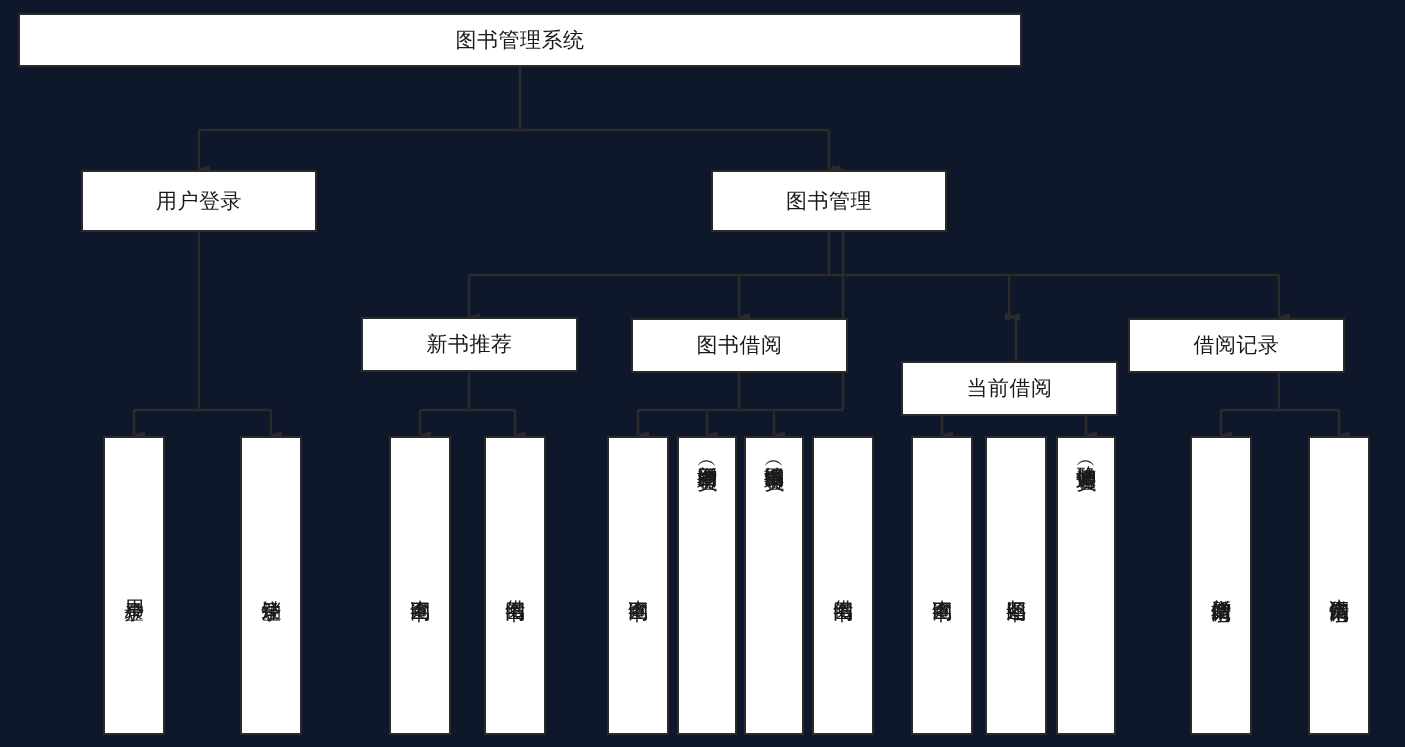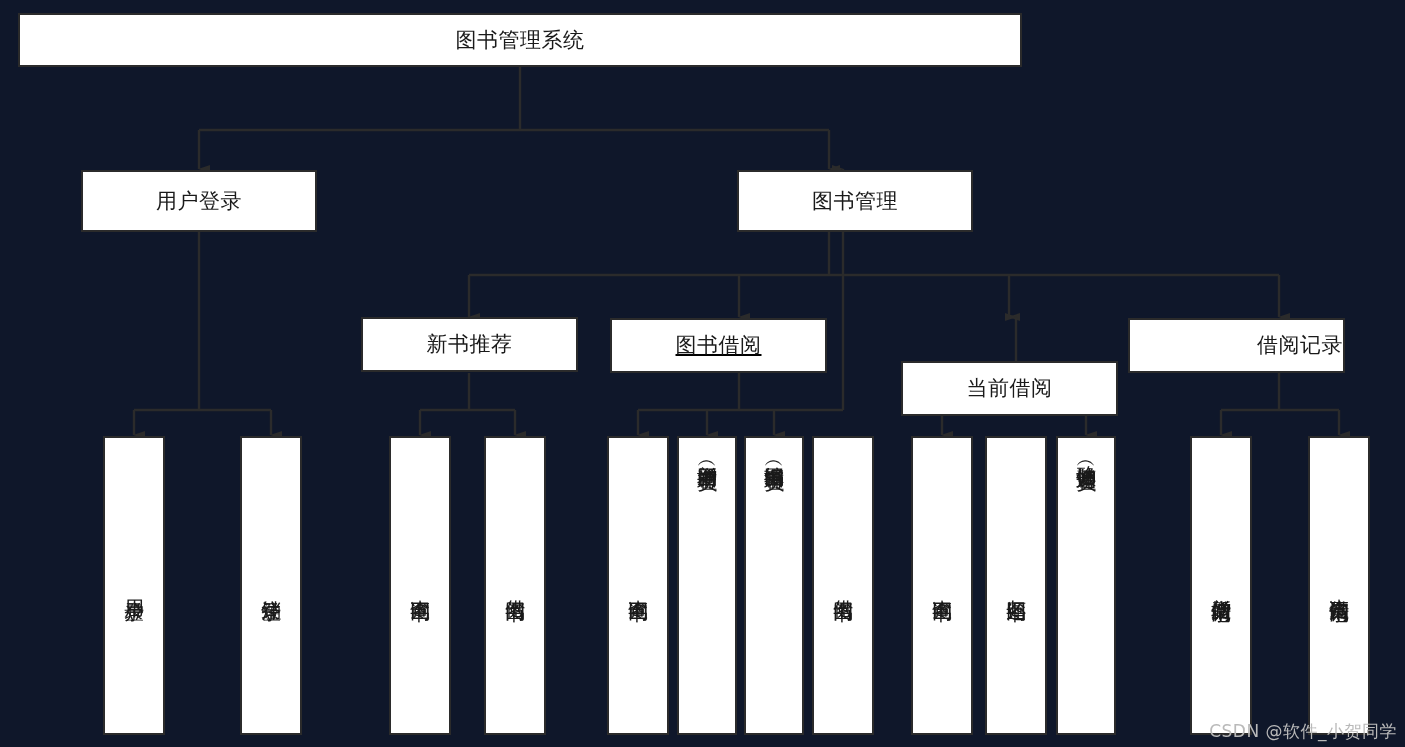--- a/index.html
+++ b/index.html
@@ -121,35 +121,35 @@
   </svg>
 
   <div class="node-box" id="node-root" style="left: 18px; top: 13px; width: 1004px; height: 54px;">
     <span class="node-label-h">图书管理系统</span>
   </div>
 
   <div id="level2-layer">
       <div class="node-box" style="left: 81px; top: 170px; width: 236px; height: 62px;">
         <span class="node-label-h">用户登录</span>
       </div>
-      <div class="node-box" style="left: 711px; top: 170px; width: 236px; height: 62px; margin-left: 26px;">
+      <div class="node-box" style="left: 711px; top: 170px; width: 236px; height: 62px;">
         <span class="node-label-h">图书管理</span>
       </div>
     </div>
   <div id="level3-layer">
       <div class="node-box" style="left: 361px; top: 317px; width: 217px; height: 55px;">
         <span class="node-label-h">新书推荐</span>
       </div>
-      <div class="node-box" style="left: 610px; top: 318px; width: 217px; height: 55px; text-decoration: underline;">
+      <div class="node-box" style="left: 631px; top: 318px; width: 217px; height: 55px;">
         <span class="node-label-h">图书借阅</span>
       </div>
       <div class="node-box" style="left: 901px; top: 318px; width: 217px; height: 55px; margin-top: 43px;">
         <span class="node-label-h">当前借阅</span>
       </div>
-      <div class="node-box" style="left: 1128px; top: 318px; width: 217px; height: 55px; justify-content: flex-end;">
+      <div class="node-box" style="left: 1128px; top: 318px; width: 217px; height: 55px;">
         <span class="node-label-h">借阅记录</span>
       </div>
     </div>
   <div id="leaf-layer">
       <div class="node-box leaf-box" style="left: 103px; top: 436px; width: 62px; height: 299px;">
         <span class="node-label-v">用户登录</span>
       </div>
       <div class="node-box leaf-box" style="left: 240px; top: 436px; width: 62px; height: 299px;">
         <span class="node-label-v">注销登录</span>
       </div>
@@ -181,14 +181,13 @@
         <span class="node-label-v">确认归还（管理员）</span>
       </div>
       <div class="node-box leaf-box" style="left: 1190px; top: 436px; width: 62px; height: 299px;">
         <span class="node-label-v">新增借阅记录</span>
       </div>
       <div class="node-box leaf-box" style="left: 1308px; top: 436px; width: 62px; height: 299px;">
         <span class="node-label-v">查询借阅记录</span>
       </div>
     </div>
 
-  <div id="watermark">CSDN @软件_小贺同学</div>
 </div>
 
 </body></html>

